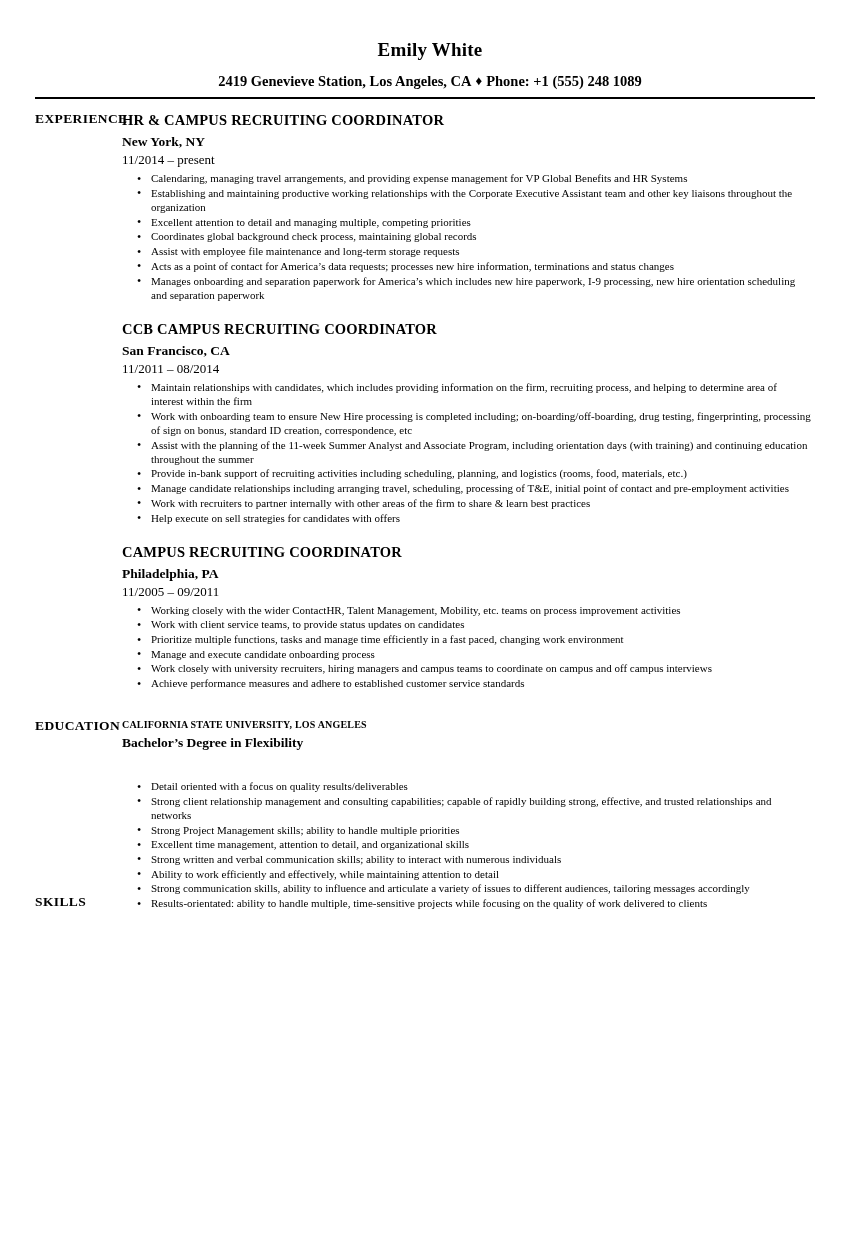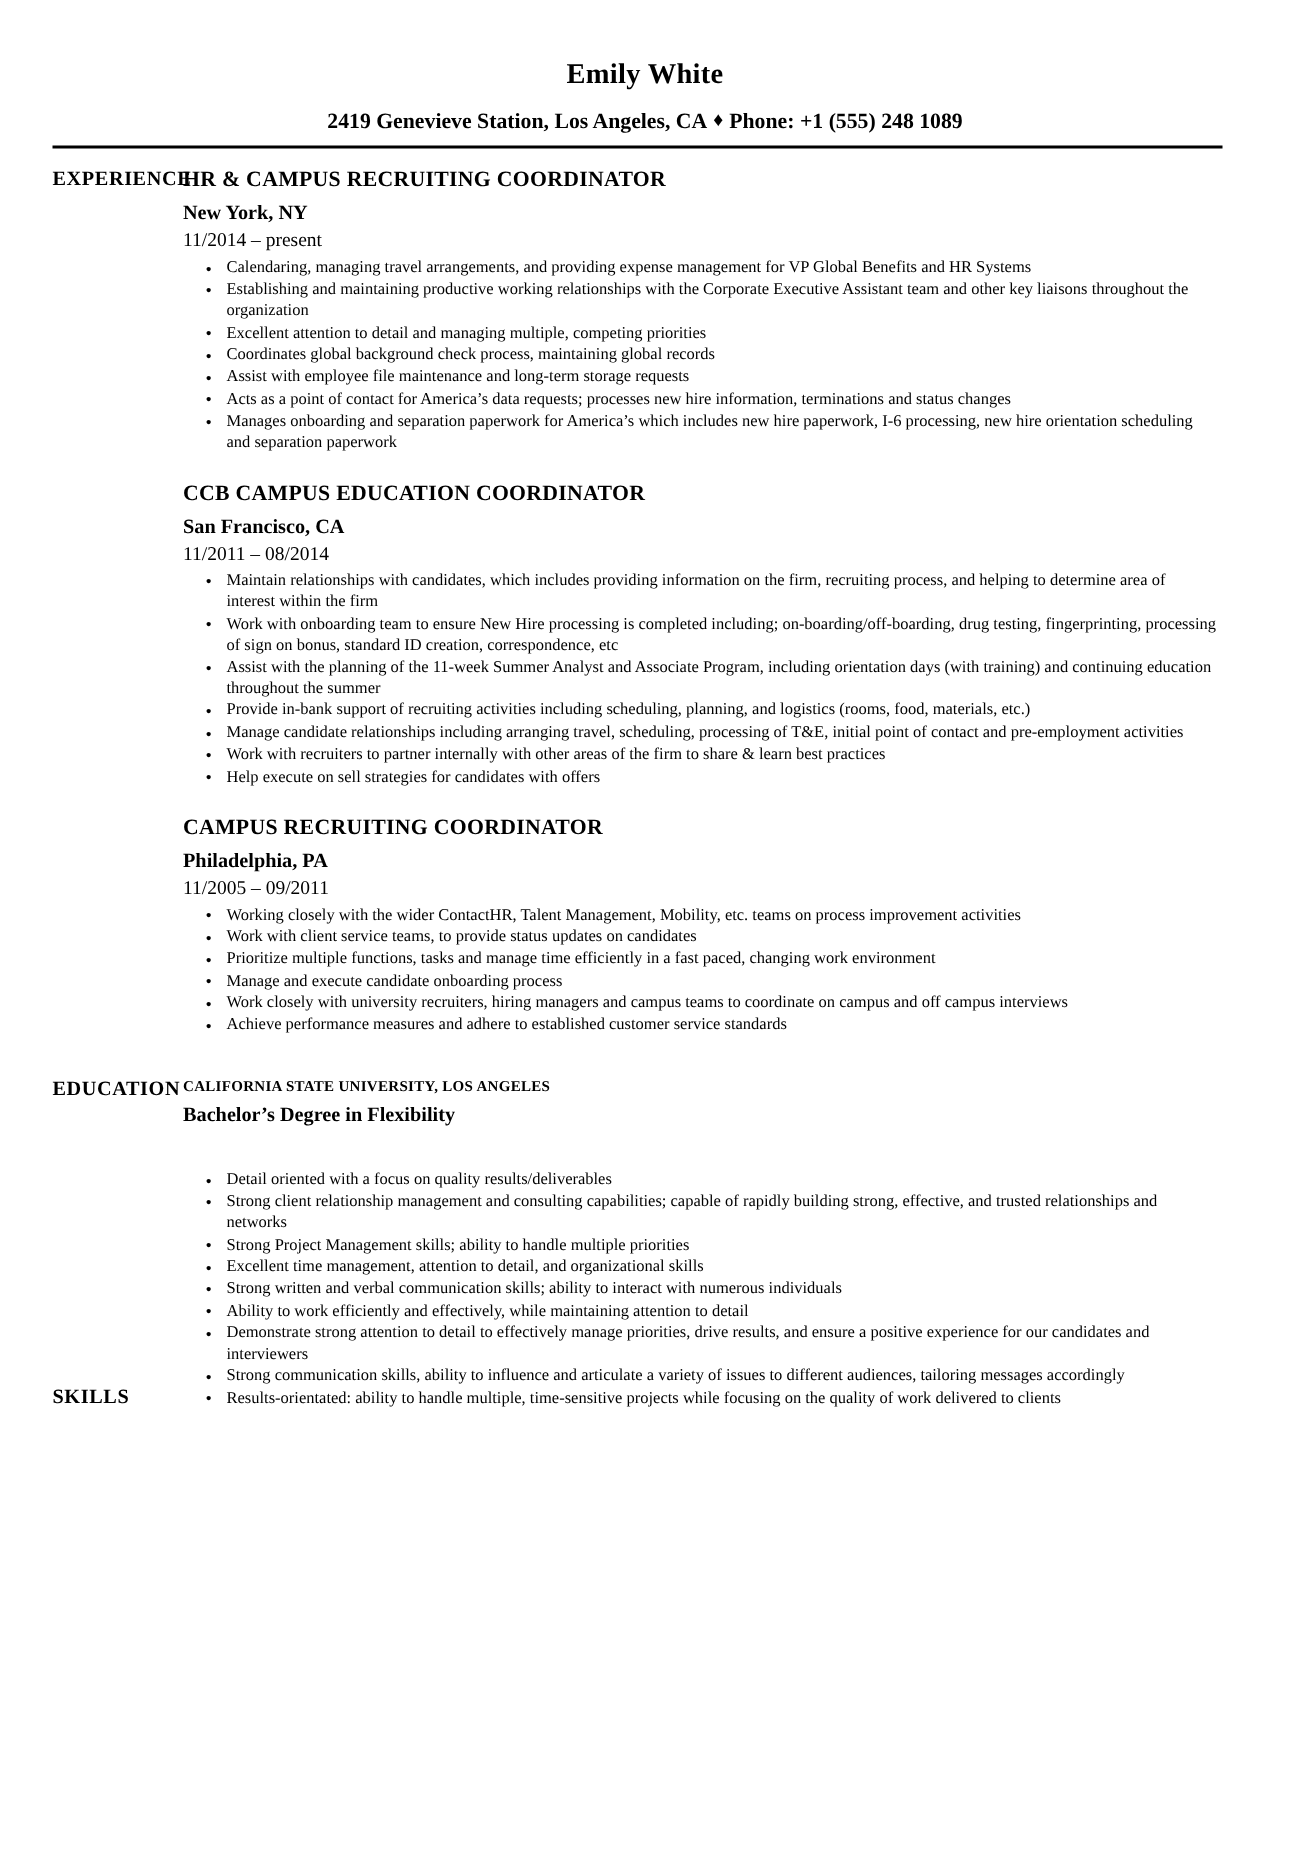--- a/index.html
+++ b/index.html
@@ -163,26 +163,26 @@
         <div class="job-title">HR &amp; CAMPUS RECRUITING COORDINATOR</div>
         <div class="job-location">New York, NY</div>
         <div class="job-dates">11/2014 – present</div>
         <ul class="bullets">
           <li>Calendaring, managing travel arrangements, and providing expense management for VP Global Benefits and HR Systems</li>
           <li>Establishing and maintaining productive working relationships with the Corporate Executive Assistant team and other key liaisons throughout the organization</li>
           <li>Excellent attention to detail and managing multiple, competing priorities</li>
           <li>Coordinates global background check process, maintaining global records</li>
           <li>Assist with employee file maintenance and long-term storage requests</li>
           <li>Acts as a point of contact for America’s data requests; processes new hire information, terminations and status changes</li>
-          <li>Manages onboarding and separation paperwork for America’s which includes new hire paperwork, I-6 processing, new hire orientation scheduling and separation paperwork</li>
+          <li>Manages onboarding and separation paperwork for America’s which includes new hire paperwork, I-9 processing, new hire orientation scheduling and separation paperwork</li>
         </ul>
       </div>
 
       <div class="job">
-        <div class="job-title">CCB CAMPUS EDUCATION COORDINATOR</div>
+        <div class="job-title">CCB CAMPUS RECRUITING COORDINATOR</div>
         <div class="job-location">San Francisco, CA</div>
         <div class="job-dates">11/2011 – 08/2014</div>
         <ul class="bullets">
           <li>Maintain relationships with candidates, which includes providing information on the firm, recruiting process, and helping to determine area of interest within the firm</li>
           <li>Work with onboarding team to ensure New Hire processing is completed including; on-boarding/off-boarding, drug testing, fingerprinting, processing of sign on bonus, standard ID creation, correspondence, etc</li>
           <li>Assist with the planning of the 11-week Summer Analyst and Associate Program, including orientation days (with training) and continuing education throughout the summer</li>
           <li>Provide in-bank support of recruiting activities including scheduling, planning, and logistics (rooms, food, materials, etc.)</li>
           <li>Manage candidate relationships including arranging travel, scheduling, processing of T&amp;E, initial point of contact and pre-employment activities</li>
           <li>Work with recruiters to partner internally with other areas of the firm to share &amp; learn best practices</li>
           <li>Help execute on sell strategies for candidates with offers</li>
@@ -217,20 +217,19 @@
   <div class="section" id="skills-section">
     <div class="section-label">SKILLS</div>
     <div class="section-body">
       <ul class="bullets">
         <li>Detail oriented with a focus on quality results/deliverables</li>
         <li>Strong client relationship management and consulting capabilities; capable of rapidly building strong, effective, and trusted relationships and networks</li>
         <li>Strong Project Management skills; ability to handle multiple priorities</li>
         <li>Excellent time management, attention to detail, and organizational skills</li>
         <li>Strong written and verbal communication skills; ability to interact with numerous individuals</li>
         <li>Ability to work efficiently and effectively, while maintaining attention to detail</li>
-        <li>Demonstrate strong attention to detail to effectively manage priorities, drive results, and ensure a positive experience for our candidates and interviewers</li>
         <li>Strong communication skills, ability to influence and articulate a variety of issues to different audiences, tailoring messages accordingly</li>
         <li>Results-orientated: ability to handle multiple, time-sensitive projects while focusing on the quality of work delivered to clients</li>
       </ul>
     </div>
   </div>
 
 </div>
 
 </body></html>

